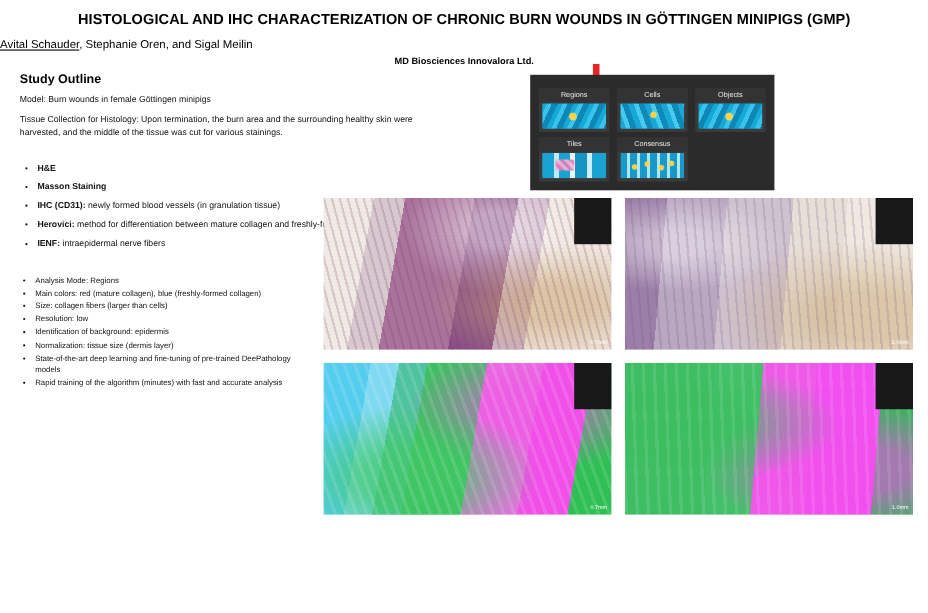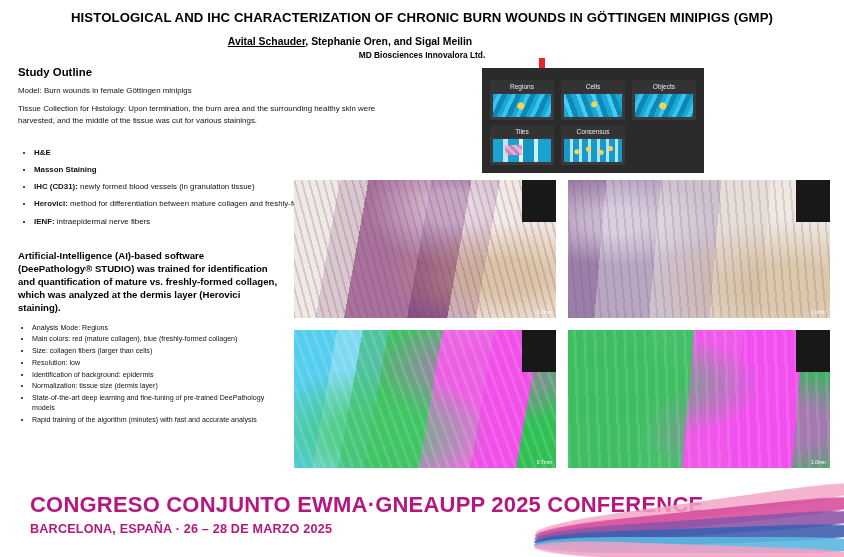--- a/index.html
+++ b/index.html
@@ -18,21 +18,21 @@
   .title {
     position:absolute; left:0; top:10px; width:844px;
     text-align:center;
     font-size:13.2px; font-weight:bold; letter-spacing:0.1px;
     color:#000;
     padding:0 16px;
     line-height:1.2;
   }
   .authors {
     position:absolute; left:0; top:36px; width:700px;
-    text-align:center; font-size:10.4px; font-weight:bold; color:#000;
+    font-size:10.4px; font-weight:normal; color:#000;
   }
   .authors .u { text-decoration: underline; }
   .affil {
     position:absolute; left:0; top:50px; width:844px;
     text-align:center; font-size:8.4px; font-weight:bold; color:#000;
   }
 
   
   .left { position:absolute; left:18px; top:66px; width:360px; }
 
@@ -258,21 +258,20 @@
       <ul class="bullets">
         <li><b>H&amp;E</b><span></span></li>
         <li><b>Masson Staining</b><span></span></li>
         <li><b>IHC (CD31):</b><span> newly formed blood vessels (in granulation tissue)</span></li>
         <li><b>Herovici:</b><span> method for differentiation between mature collagen and freshly-formed collagen</span></li>
         <li><b>IENF:</b><span> intraepidermal nerve fibers</span></li>
       </ul>
     </div>
 
     <div class="ai-block">
-      <div class="ai-head">Artificial-Intelligence (AI)-based software (DeePathology® STUDIO) was trained for identification and quantification of mature vs. freshly-formed collagen, which was analyzed at the dermis layer (Herovici staining).</div>
       <ul class="ai-list">
         <li>Analysis Mode: Regions</li>
         <li>Main colors: red (mature collagen), blue (freshly-formed collagen)</li>
         <li>Size: collagen fibers (larger than cells)</li>
         <li>Resolution: low</li>
         <li>Identification of background: epidermis</li>
         <li>Normalization: tissue size (dermis layer)</li>
         <li>State-of-the-art deep learning and fine-tuning of pre-trained DeePathology models</li>
         <li>Rapid training of the algorithm (minutes) with fast and accurate analysis</li>
       </ul>
@@ -338,26 +337,14 @@
       <div class="scalebar">0.7mm</div>
     </div>
 
     <div class="hcell" style="left:274px; top:150px; width:262px; height:138px;">
       <div class="ai2"></div>
       <div class="darkcorner"></div>
       <div class="scalebar">1.0mm</div>
     </div>
   </div>
 
-  <div class="footer">
-    <div class="footer-title">CONGRESO CONJUNTO EWMA·GNEAUPP 2025 CONFERENCE</div>
-    <div class="footer-sub">BARCELONA, ESPAÑA  ·  26 – 28 DE MARZO 2025</div>
-    <div class="ribbon">
-      <span class="r1"></span>
-        <span class="r2"></span>
-        <span class="r3"></span>
-      <span class="r4"></span>
-        <span class="r5"></span>
-        <span class="r6"></span>
-    </div>
-  </div>
 
 </div>
 
 </body></html>

